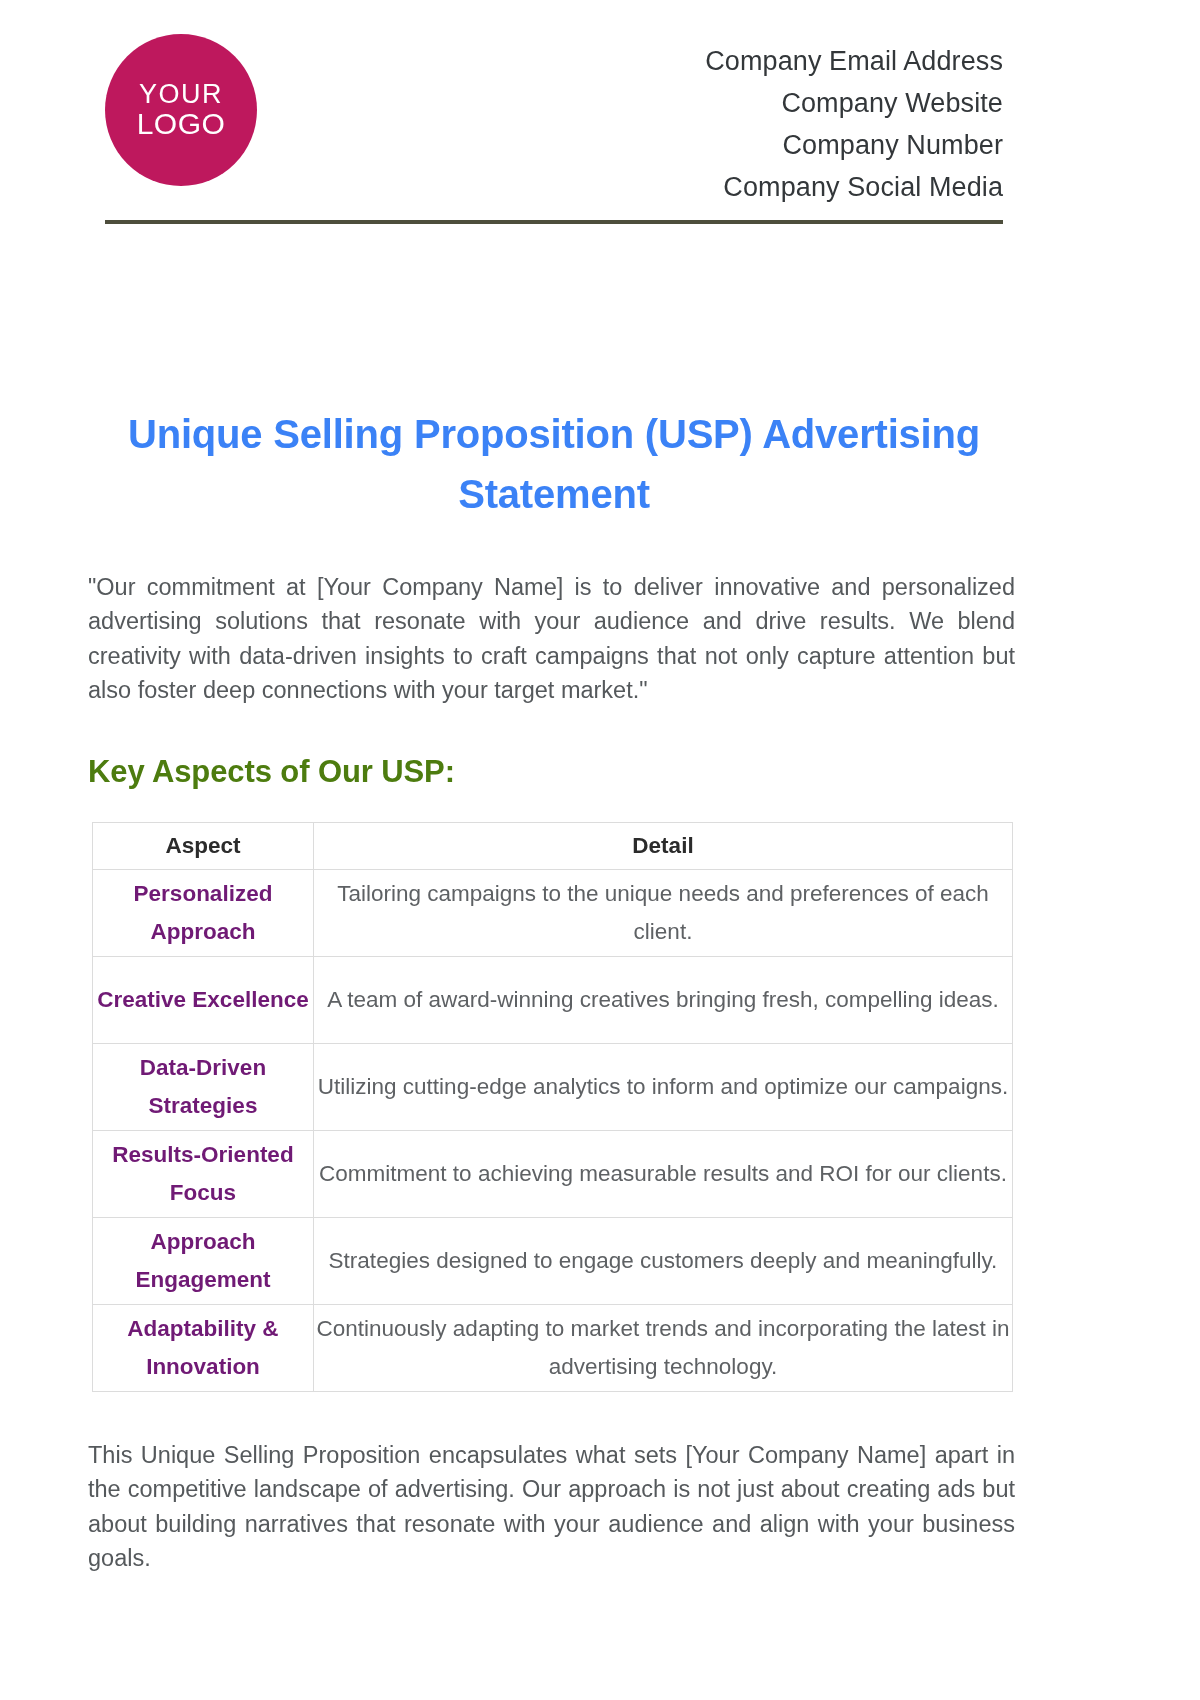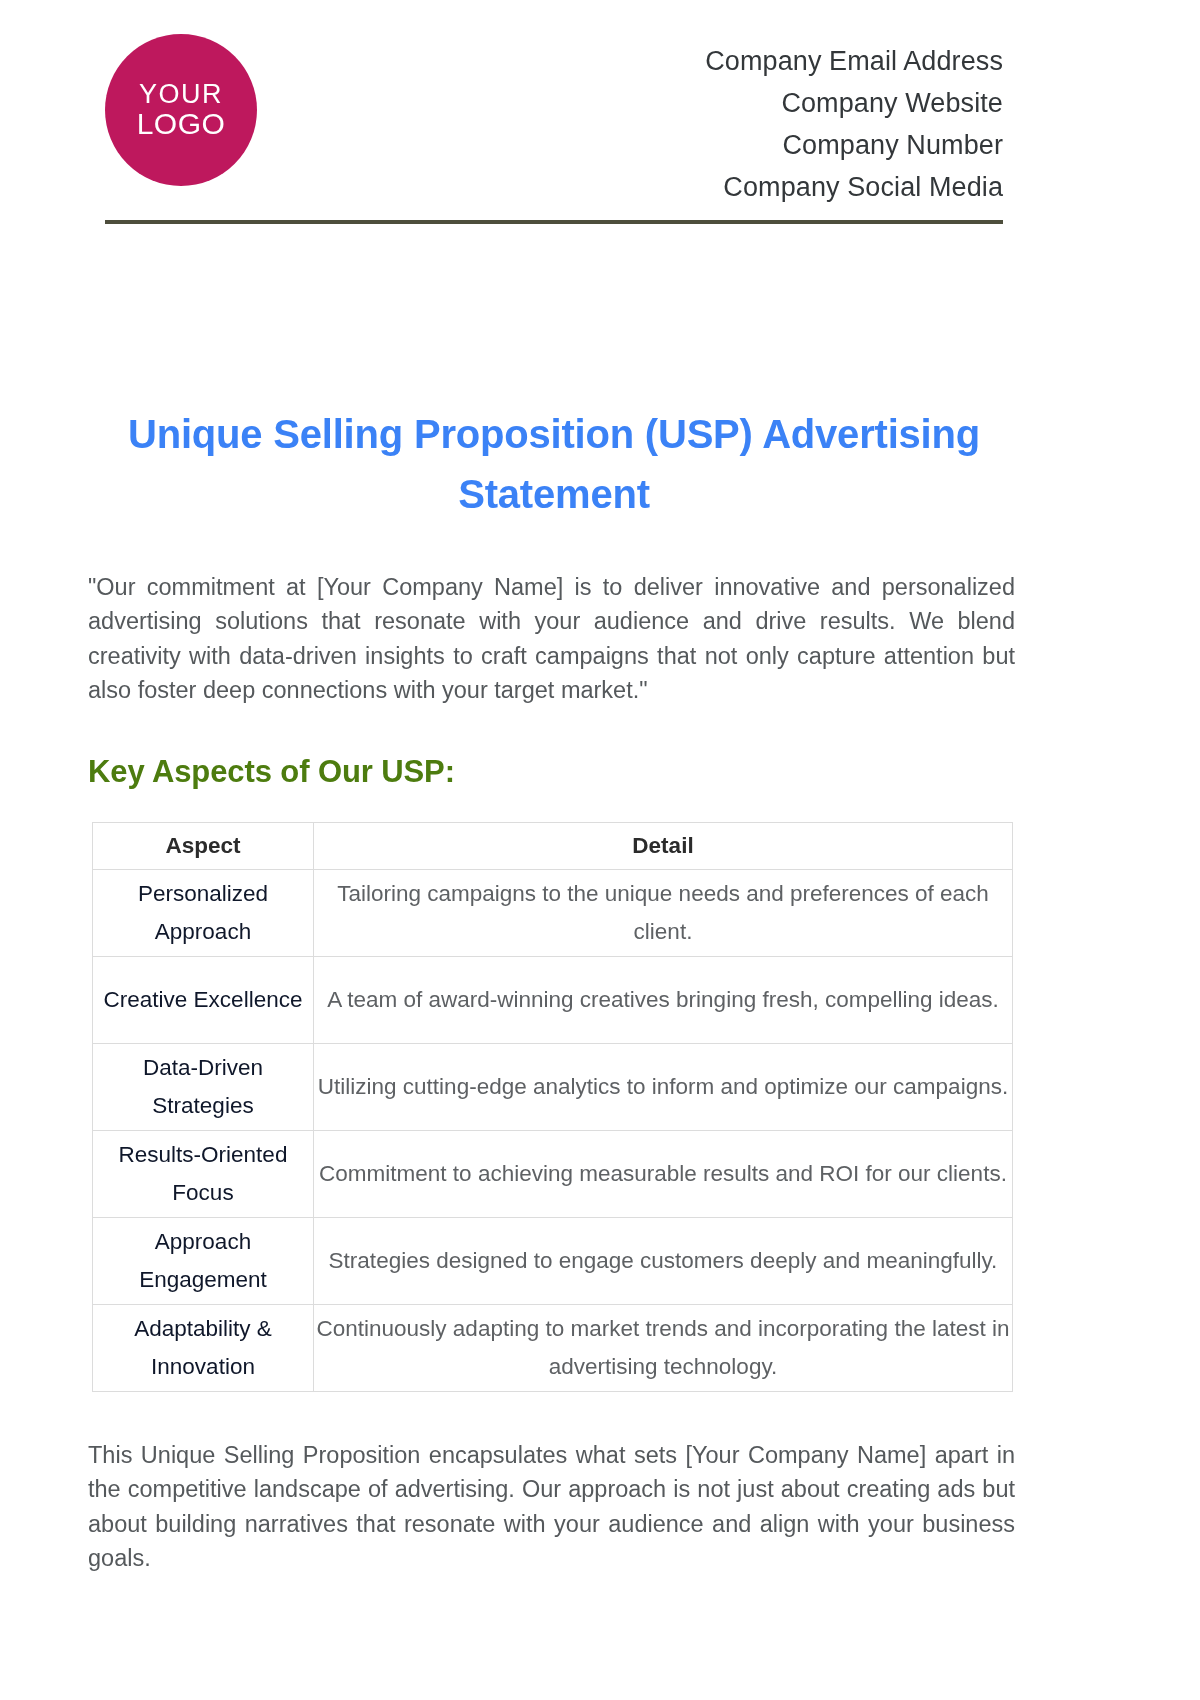--- a/index.html
+++ b/index.html
@@ -151,22 +151,22 @@
   .usp-table th {
     height: 46px;
     font-size: 22.5px;
     font-weight: 700;
     color: #2b2b2b;
   }
 
   .cell-aspect {
     height: 86px;
     font-size: 22.5px;
-    font-weight: 400;
-    color: #0f172a;
+    font-weight: 700;
+    color: #701a75;
     line-height: 38px;
     padding: 2px 8px;
   }
   .cell-detail {
     height: 86px;
     font-size: 22.5px;
     font-weight: 400;
     color: #5e6164;
     line-height: 38px;
     padding: 2px 16px;

